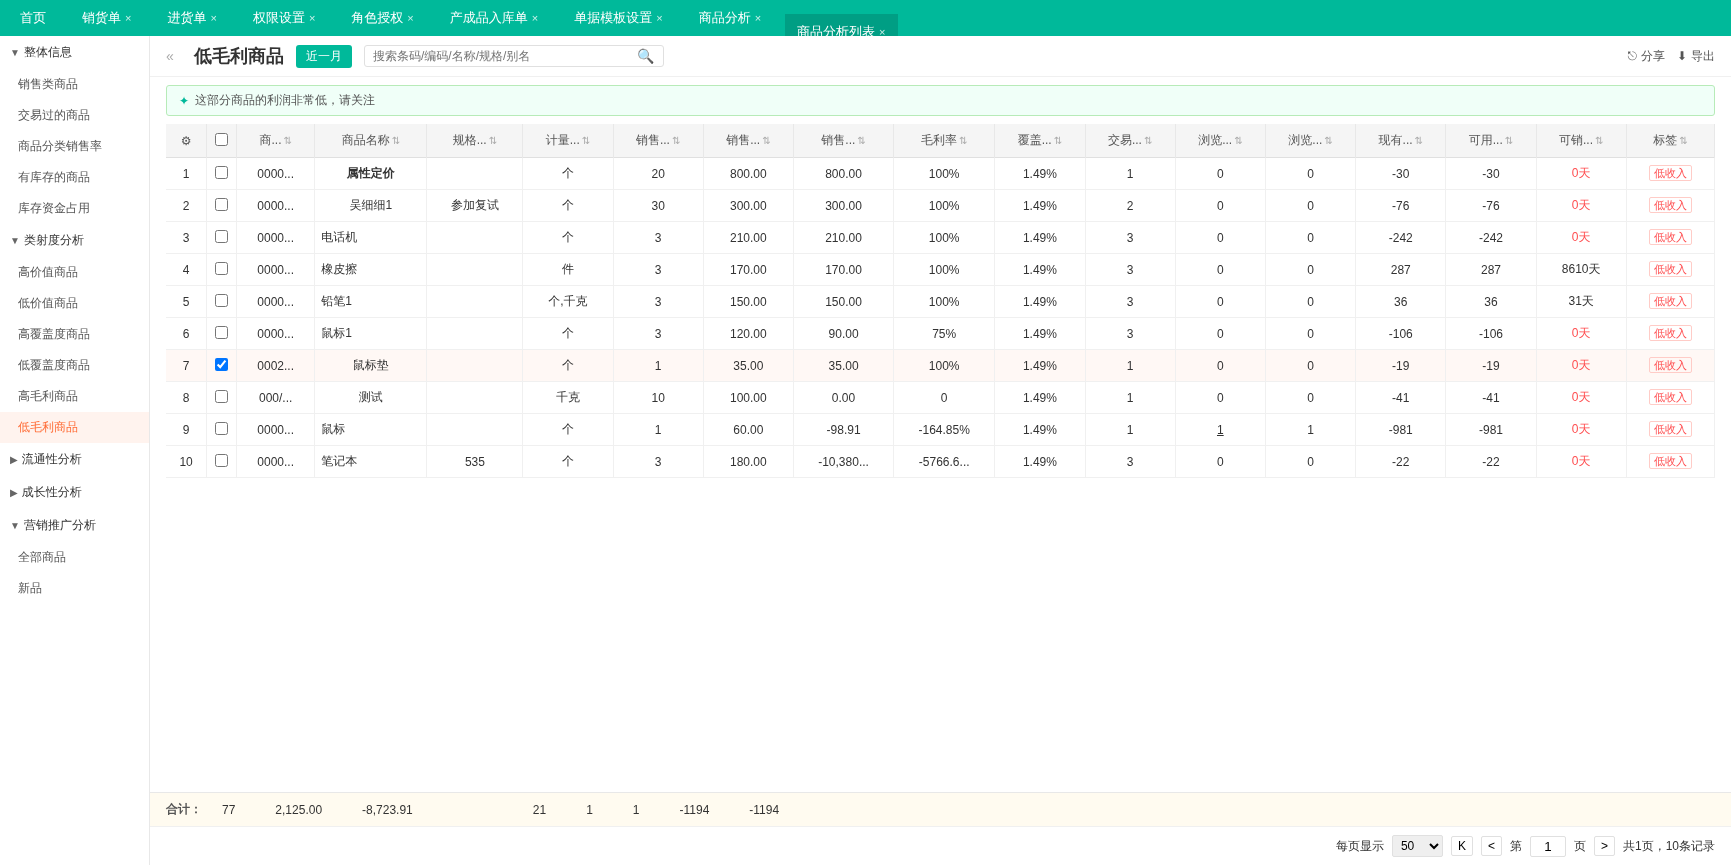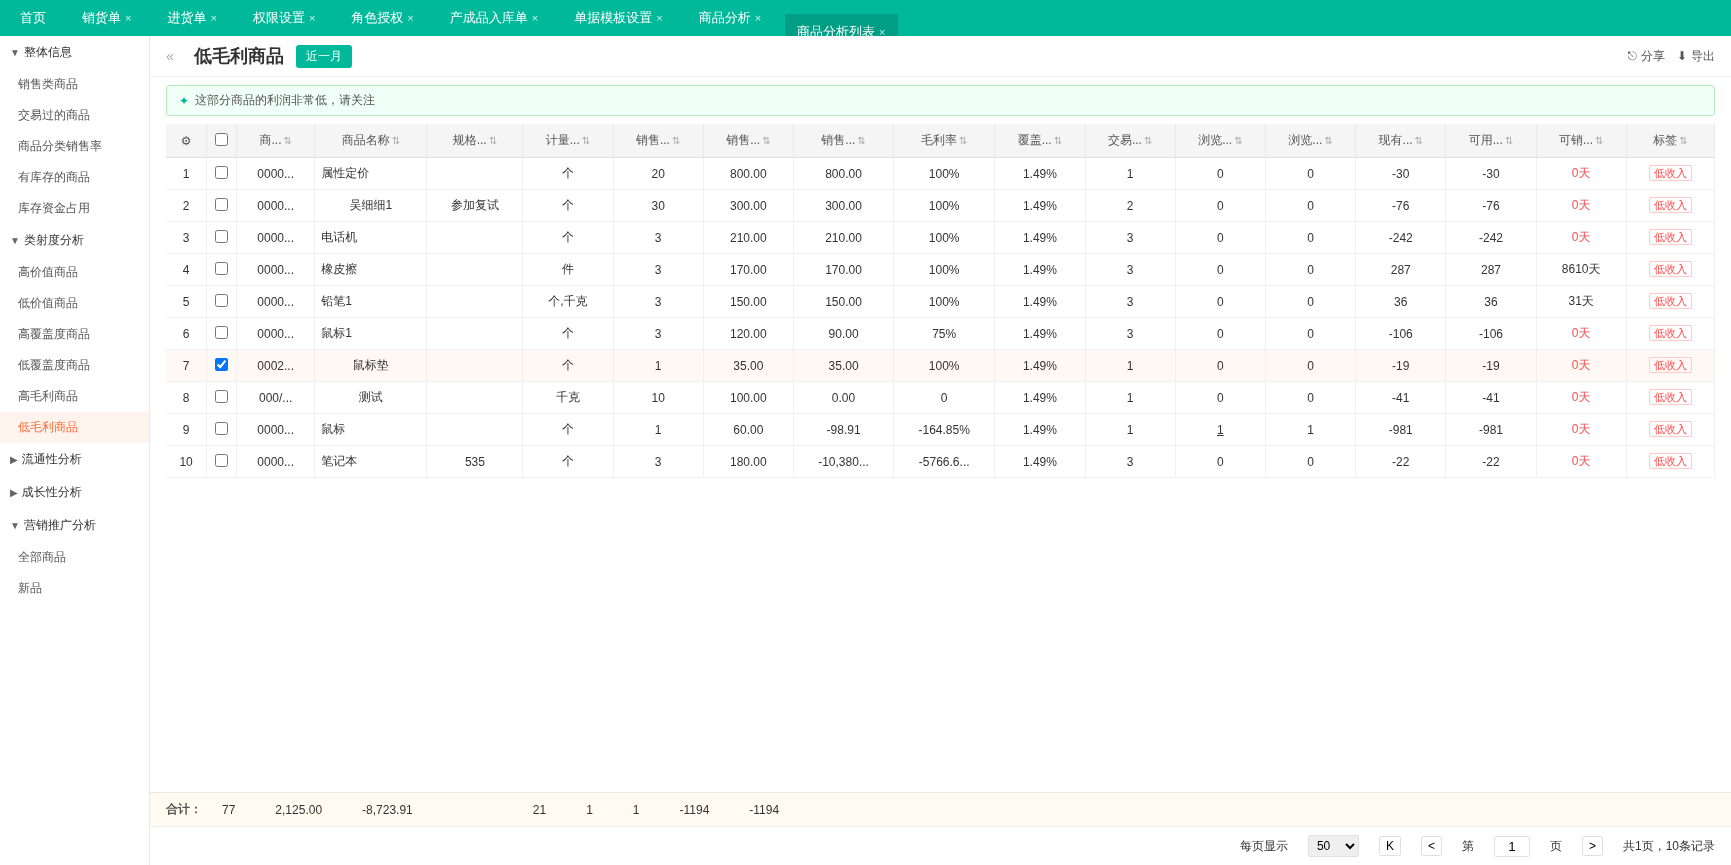--- a/index.html
+++ b/index.html
@@ -194,21 +194,21 @@
     }
     .total-label { color: #555; font-weight: bold; margin-right: 20px; text-align: right; }
 
     
     .pagination {
       display: flex;
       align-items: center;
       justify-content: flex-end;
       padding: 8px 16px;
       border-top: 1px solid #f0f0f0;
-      gap: 20px;
+      gap: 8px;
       flex-shrink: 0;
       font-size: 12px;
     }
     .page-size-select {
       border: 1px solid #e0e0e0;
       padding: 2px 4px;
       border-radius: 2px;
       font-size: 12px;
     }
     .page-btn {
@@ -311,20 +311,24 @@
   </div>
 
   <div class="content">
 
     <div class="page-header">
       <div style="display:flex;align-items:center;gap:8px;">
         <div style="width:16px;height:16px;cursor:pointer;color:#aaa;font-size:14px;">«</div>
       </div>
       <h2 class="page-title">低毛利商品</h2>
       <button class="time-filter-btn">近一月</button>
+      <div class="search-box">
+        <input type="text" placeholder="搜索条码/编码/名称/规格/别名" style="">
+        <span class="search-icon">🔍</span>
+      </div>
       <div class="header-actions">
         <div class="action-btn">
           <span>⎋</span>
           <span>分享</span>
         </div>
         <div class="action-btn">
           <span>⬇</span>
           <span>导出</span>
         </div>
       </div>
@@ -357,21 +361,21 @@
             <th>可用...<span class="sort-icon">⇅</span></th>
             <th>可销...<span class="sort-icon">⇅</span></th>
             <th>标签<span class="sort-icon">⇅</span></th>
           </tr>
         </thead>
         <tbody id="table-body">
         <tr>
       <td>1</td>
       <td class="checkbox-cell"><input type="checkbox" style=""></td>
       <td>0000...</td>
-      <td style="text-align:left;">属性定价</td>
+      <td style="text-align:center;font-weight:bold;">属性定价</td>
       <td></td>
       <td>个</td>
       <td>20</td>
       <td>800.00</td>
       <td>800.00</td>
       <td>100%</td>
       <td>1.49%</td>
       <td>1</td>
       <td><span class="">0</span></td>
       <td>0</td>

